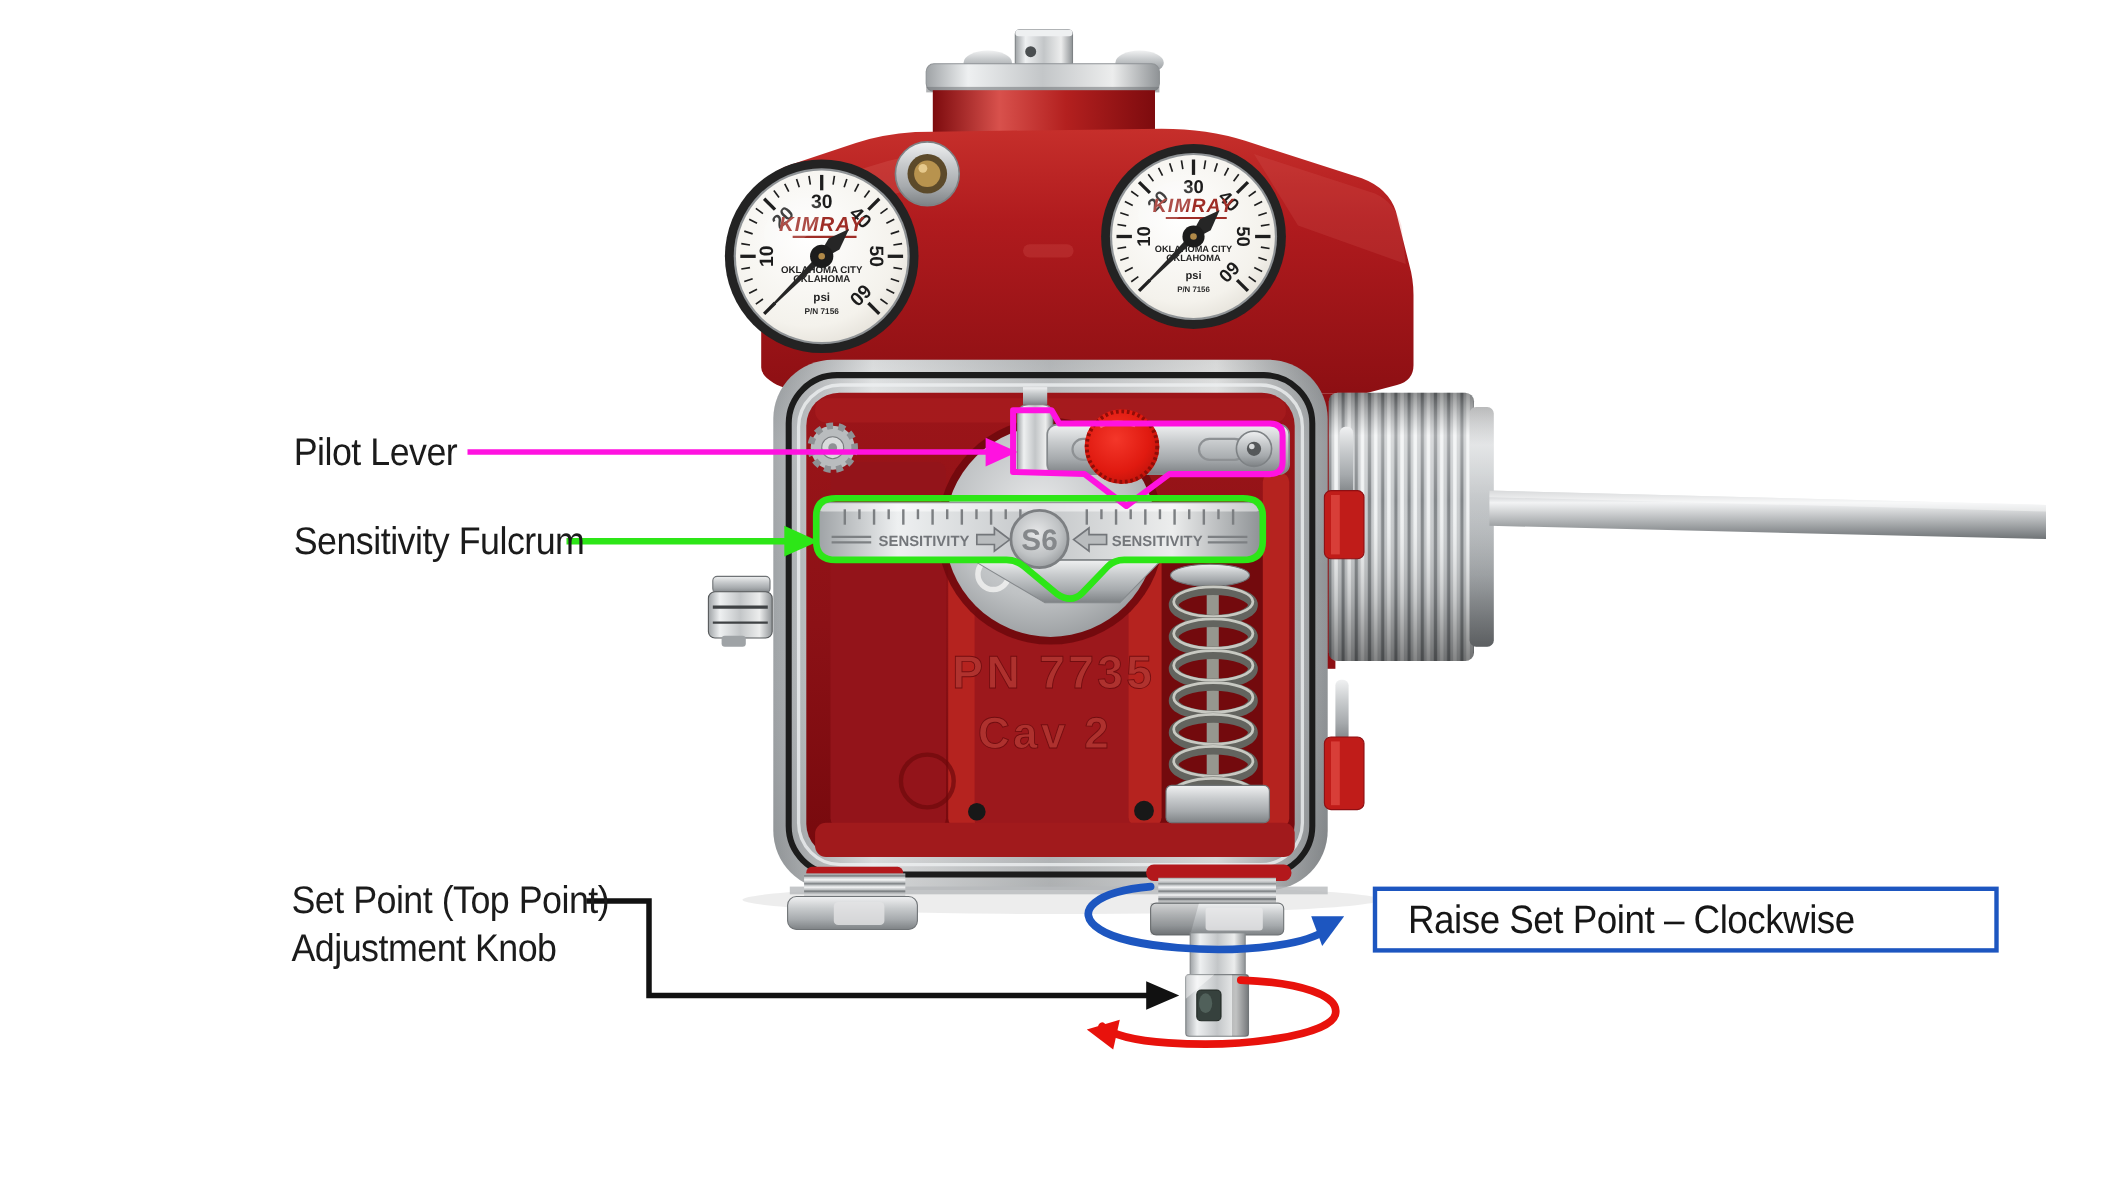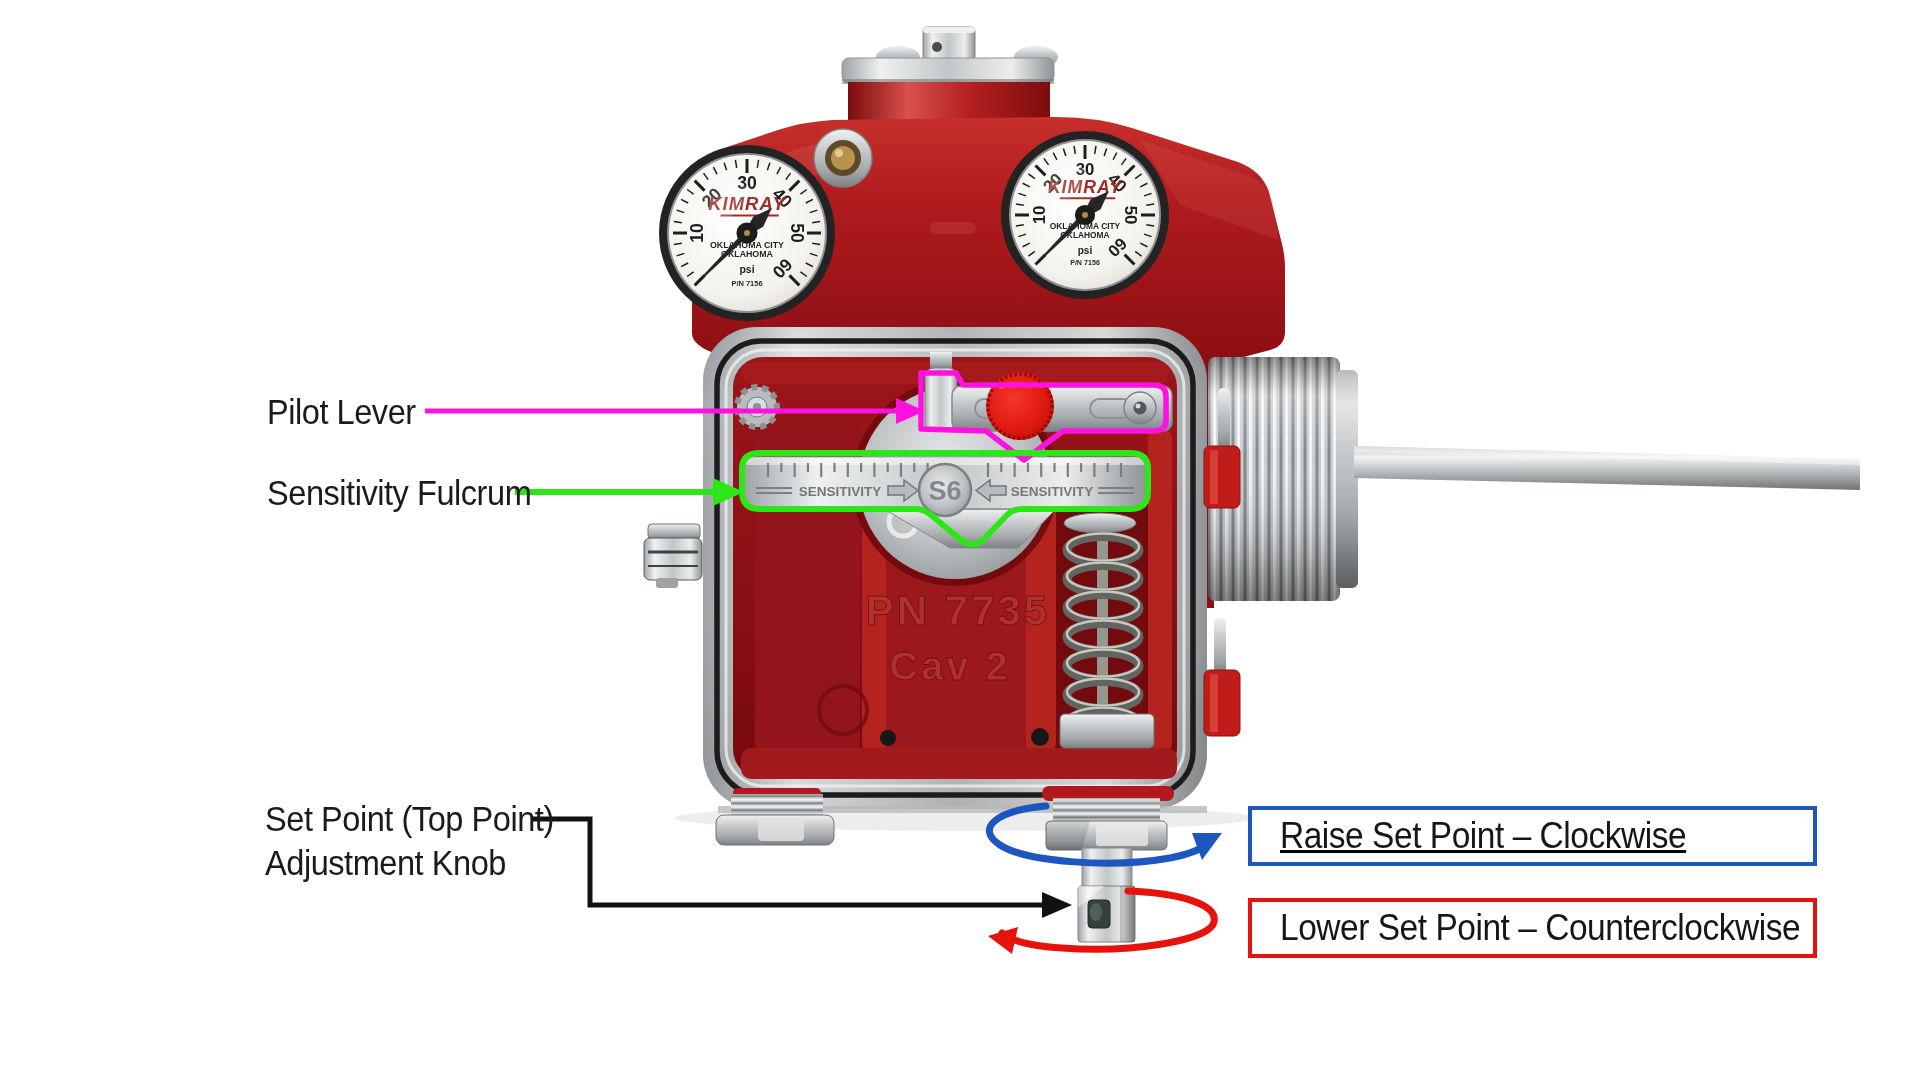--- a/index.html
+++ b/index.html
@@ -5,21 +5,21 @@
   html,body{margin:0;padding:0;background:#fff;}
   #stage{position:relative;width:1920px;height:1080px;background:#fff;overflow:hidden;
          font-family:"Liberation Sans", sans-serif;}
   svg{position:absolute;left:0;top:0;}
   .label{position:absolute;color:#1b1b1b;font-size:35px;letter-spacing:-0.5px;
          transform:scaleX(.93);transform-origin:left center;white-space:nowrap;}
   .callout-box{position:absolute;width:533px;height:52px;background:#fff;
          display:flex;align-items:center;padding-left:28px;box-sizing:content-box;}
   .callout-box span{font-size:36px;color:#161616;letter-spacing:-0.5px;
          transform:scaleX(.93);transform-origin:left center;white-space:nowrap;}
-  #raise-box{left:1248px;top:806px;border:4px solid #1d56c0;text-decoration:underline;}
+  #raise-box{left:1248px;top:806px;border:4px solid #1d56c0;}
   #lower-box{left:1248px;top:898px;border:4px solid #e8120c;}
   #pilot-lever-label{left:267px;top:392px;}
   #sensitivity-label{left:267px;top:473px;}
   #setpoint-label{left:265px;top:797px;line-height:44px;}
 </style>
 </head>
 <body>
 
 <div id="stage">
 
@@ -428,17 +428,14 @@
 
 <div class="label" id="pilot-lever-label">Pilot Lever</div>
 <div class="label" id="sensitivity-label">Sensitivity Fulcrum</div>
 <div class="label" id="setpoint-label">
   <div>Set Point (Top Point)</div>
   <div>Adjustment Knob</div>
 </div>
 <div class="callout-box" id="raise-box">
   <span>Raise Set Point – Clockwise</span>
 </div>
-<div class="callout-box" id="lower-box">
-  <span>Lower Set Point – Counterclockwise</span>
+
 </div>
 
-</div>
-
 </body></html>

